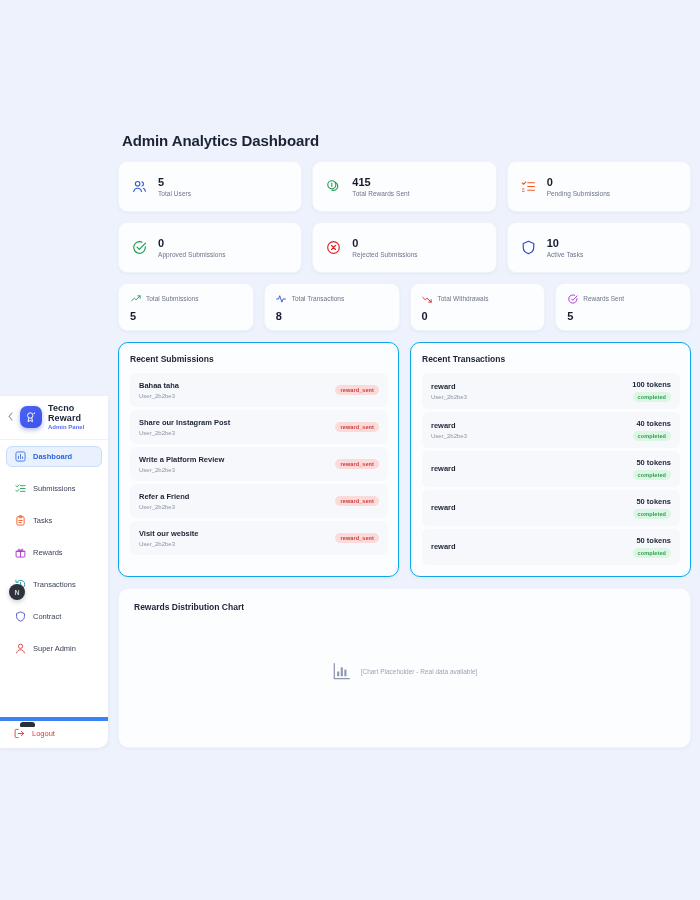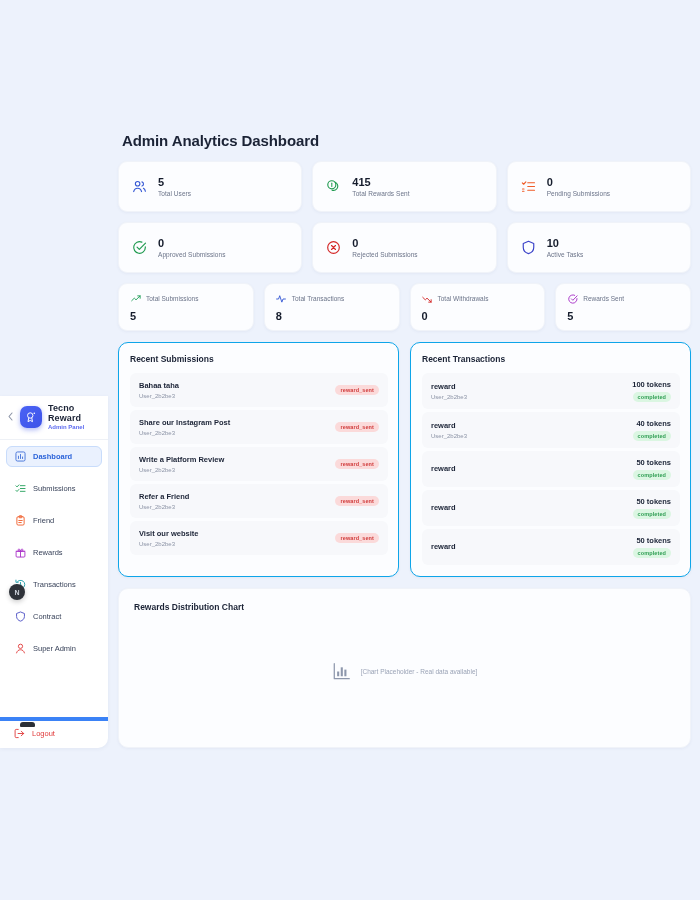--- a/index.html
+++ b/index.html
@@ -191,21 +191,21 @@
       </div>
 
       <div class="nav-item">
         <span class="nav-icon">
           <svg width="11" height="11" viewBox="0 0 14 14" fill="none">
               <rect x="2.4" y="2.2" width="9.2" height="10.6" rx="1.6" stroke="#ef5b27" stroke-width="1.15"></rect>
               <rect x="5" y="0.9" width="4" height="2.6" rx="1" stroke="#ef5b27" stroke-width="1.15"></rect>
               <path d="M4.8 7H9.2M4.8 9.6H8" stroke="#ef5b27" stroke-width="1.15" stroke-linecap="round"></path>
             </svg>
         </span>
-        <span>Friend</span>
+        <span>Tasks</span>
       </div>
 
       <div class="nav-item">
         <span class="nav-icon">
           <svg width="11" height="11" viewBox="0 0 14 14" fill="none">
               <rect x="1.4" y="5.4" width="11.2" height="7.4" rx="1.2" stroke="#a831c7" stroke-width="1.15"></rect>
               <path d="M0.9 5.4H13.1" stroke="#a831c7" stroke-width="1.15"></path>
               <path d="M7 5.4V12.8" stroke="#a831c7" stroke-width="1.15"></path>
               <path d="M7 5.4C7 5.4 5.2 5.4 4.4 4.6C3.8 4 4 2.6 5 2.4C6 2.2 7 5.4 7 5.4ZM7 5.4C7 5.4 8.8 5.4 9.6 4.6C10.2 4 10 2.6 9 2.4C8 2.2 7 5.4 7 5.4Z" stroke="#a831c7" stroke-width="1.1" stroke-linejoin="round"></path>
             </svg>

